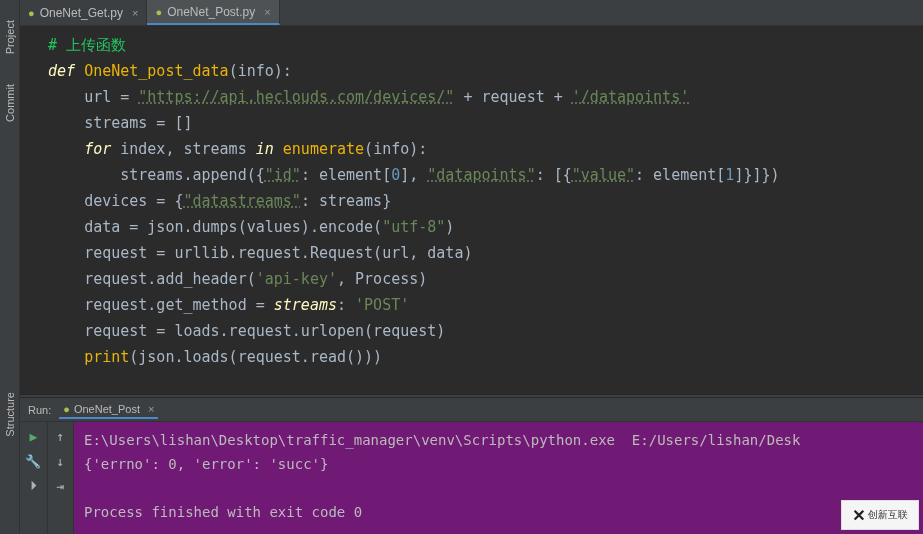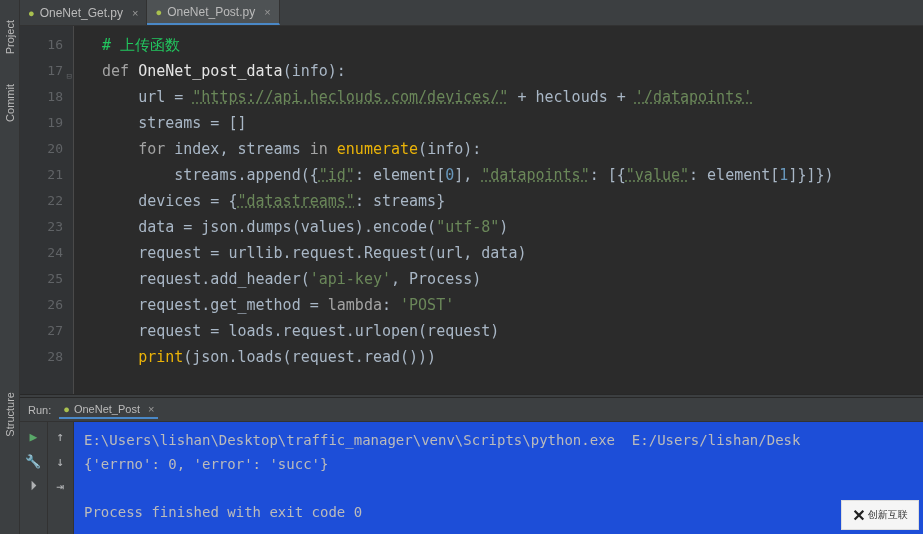--- a/index.html
+++ b/index.html
@@ -48,35 +48,35 @@
   border-right: 1px solid #4a4a4a;
 }
 .gutter-line { height: 26px; position: relative;}
 .fold-mark { position: absolute; right: -9px; top: 5px; color: #606366; font-size: 9px;}
 .code {
   flex: 1; padding: 6px 0 6px 28px; font-size: 15px; line-height: 26px;
   white-space: pre; overflow: hidden;
   font-family: "Consolas","Monaco",monospace;
 }
 .c-comment { color: #22c55e; }
-.c-kw { color: #a3a3a3; }
-.c-fn { color: #e5e5e5; }
+.c-kw { color: #fef9c3; font-style: italic;}
+.c-fn { color: #eab308; }
 .c-param { color: #a9b7c6; }
 .c-str { color: #6a8759; }
 .c-str-u { color: #6a8759; text-decoration: underline #6a8759 dotted;}
 .c-num { color: #6897bb; }
 .c-builtin { color: #eab308; }
 
 .splitter {
   position: absolute; left: 20px; right: 0; top: 394px; height: 4px;
   background: #3c3f41; border-top: 1px solid #282828; border-bottom: 1px solid #282828;
 }
 .run-panel {
   position: absolute; left: 20px; right: 0; top: 398px; bottom: 0;
-  background: #1d4ed8; display: flex; flex-direction: column;
+  background: #701a75; display: flex; flex-direction: column;
 }
 .run-header {
   height: 24px; background: #3c3f41; display: flex; align-items: center;
   padding: 0 8px; gap: 8px; font-size: 11px; color: #bbbbbb;
   font-family: sans-serif; border-bottom: 1px solid #323232;
 }
 .run-tab { display: flex; align-items: center; gap: 4px; padding: 2px 4px;}
 .run-tab.active { border-bottom: 2px solid #4a88c7;}
 .run-body { flex: 1; display: flex; }
 .run-toolbar {
@@ -118,46 +118,31 @@
     <span class="tab-close">×</span>
   </div>
   <div class="tab active">
     <span class="py-icon">●</span>
     <span>OneNet_Post.py</span>
     <span class="tab-close">×</span>
   </div>
 </div>
 
 <div class="editor-area">
-  <div class="gutter">
-    <div class="gutter-line">16</div>
-    <div class="gutter-line">17<span class="fold-mark">⊟</span></div>
-    <div class="gutter-line">18</div>
-    <div class="gutter-line">19</div>
-    <div class="gutter-line">20</div>
-    <div class="gutter-line">21</div>
-    <div class="gutter-line">22</div>
-    <div class="gutter-line">23</div>
-    <div class="gutter-line">24</div>
-    <div class="gutter-line">25</div>
-    <div class="gutter-line">26</div>
-    <div class="gutter-line">27</div>
-    <div class="gutter-line">28</div>
-  </div>
   <div class="code"><span class="c-comment"># 上传函数</span>
 <span><span class="c-kw">def </span><span class="c-fn">OneNet_post_data</span><span>(</span><span class="c-param">info</span><span>):</span></span>
-<span><span>    </span><span>url </span><span>= </span><span class="c-str-u">"https://api.heclouds.com/devices/"</span><span> + heclouds + </span><span class="c-str-u">'/datapoints'</span></span>
+<span><span>    </span><span>url </span><span>= </span><span class="c-str-u">"https://api.heclouds.com/devices/"</span><span> + request + </span><span class="c-str-u">'/datapoints'</span></span>
 <span><span>    </span><span>streams = []</span></span>
 <span><span>    </span><span class="c-kw">for </span><span>index, streams </span><span class="c-kw">in </span><span class="c-builtin">enumerate</span><span>(</span><span>info</span><span>):</span></span>
 <span><span>        </span><span>streams.append({</span><span class="c-str-u">"id"</span><span>: element[</span><span class="c-num">0</span><span>], </span><span class="c-str-u">"datapoints"</span><span>: [{</span><span class="c-str-u">"value"</span><span>: element[</span><span class="c-num">1</span><span>]}]})</span></span>
 <span><span>    </span><span>devices = {</span><span class="c-str-u">"datastreams"</span><span>: streams}</span></span>
 <span><span>    </span><span>data = json.dumps(values).encode(</span><span class="c-str">"utf-8"</span><span>)</span></span>
 <span><span>    </span><span>request = urllib.request.Request(url, data)</span></span>
 <span><span>    </span><span>request.add_header(</span><span class="c-str">'api-key'</span><span>, Process)</span></span>
-<span><span>    </span><span>request.get_method = </span><span class="c-kw">lambda</span><span>: </span><span class="c-str">'POST'</span></span>
+<span><span>    </span><span>request.get_method = </span><span class="c-kw">streams</span><span>: </span><span class="c-str">'POST'</span></span>
 <span><span>    </span><span>request = loads.request.urlopen(request)</span></span>
 <span><span>    </span><span class="c-builtin">print</span><span>(json.loads(request.read()))</span></span></div>
 </div>
 
 <div class="splitter"></div>
 
 <div class="run-panel">
   <div class="run-header">
     <span>Run:</span>
     <div class="run-tab active">

